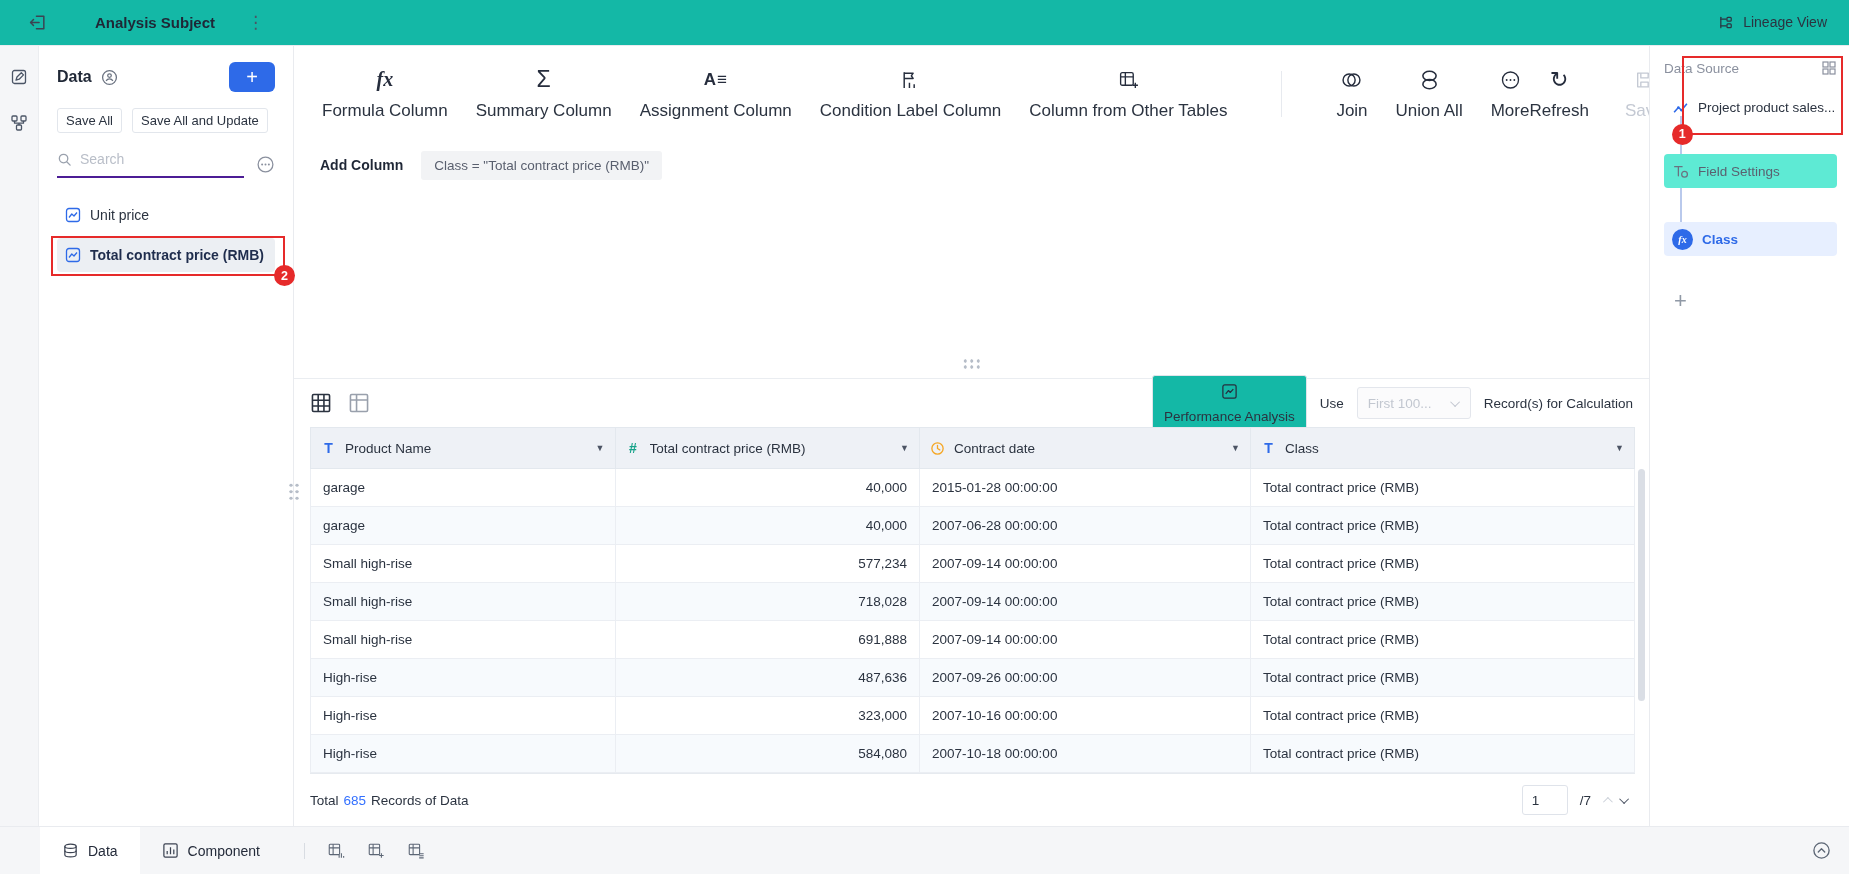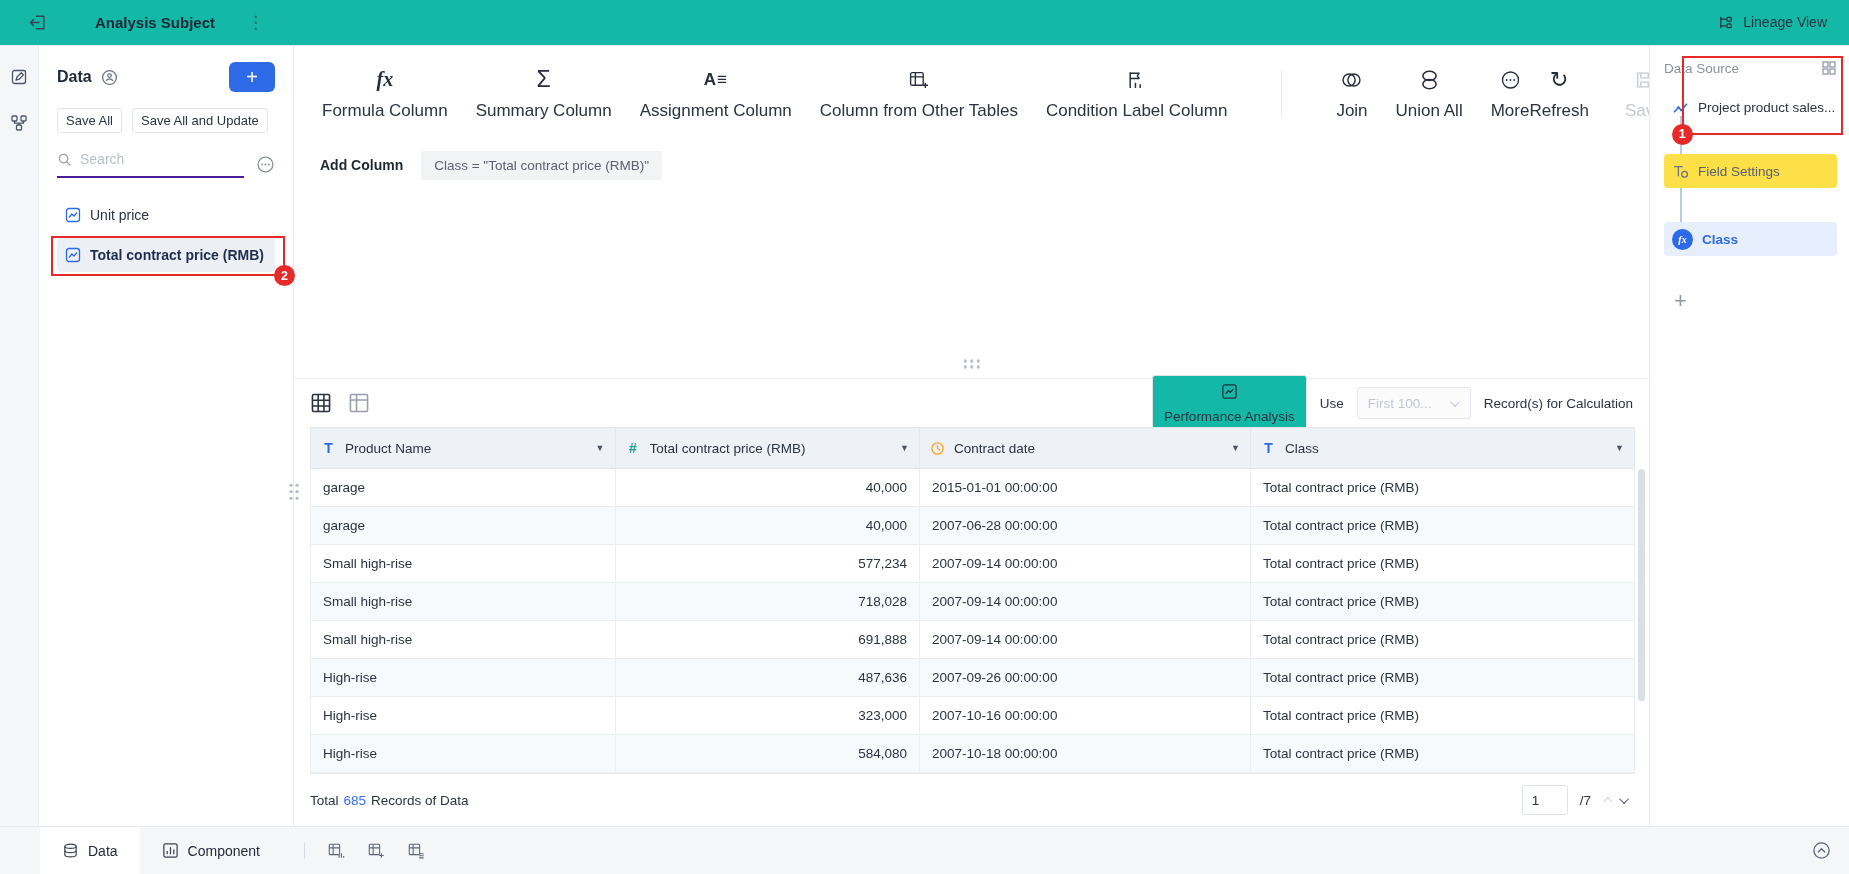--- a/index.html
+++ b/index.html
@@ -153,21 +153,21 @@
   padding:14px 12px 0 14px; position:relative; }
 .rp-head { display:flex; align-items:center; justify-content:space-between; color:#8a909e;
   font-size:13.5px; margin-bottom:18px; }
 .rp-grid-ic { width:16px; height:16px; cursor:pointer; }
 .rp-items { position:relative; }
 .rp-line { position:absolute; left:16px; top:22px; width:2px; height:112px; background:#b9c9ec; z-index:0; }
 .rp-row { display:flex; align-items:center; gap:9px; position:relative; z-index:1; cursor:pointer; }
 .rp-source { height:26px; padding-left:8px; }
 .rp-src-ic { width:17px; height:17px; }
 .rp-src-name { font-size:13.5px; color:#2b3340; white-space:nowrap; overflow:hidden; text-overflow:ellipsis; }
-.rp-fs { margin-top:34px; height:34px; background:#fde047; border-radius:4px; padding:0 8px;
+.rp-fs { margin-top:34px; height:34px; background:#5eead4; border-radius:4px; padding:0 8px;
   color:#5a6170; font-size:13.5px; }
 .rp-fs-ic { width:17px; height:17px; color:#6a7280; }
 .rp-class { margin-top:34px; height:34px; background:#e7efff; border-radius:4px; padding:0 8px; }
 .fx-circle { width:21px; height:21px; border-radius:50%; background:#2e6ae8; color:#fff;
   display:flex; align-items:center; justify-content:center;
   font-family:"Liberation Serif","DejaVu Serif",serif; font-style:italic; font-weight:700; font-size:10px; }
 .rp-class-label { color:#2e6ae8; font-weight:700; font-size:13.5px; }
 .rp-plus { margin-top:32px; padding-left:10px; color:#9099a6; font-size:22px; cursor:pointer; width:30px; }
 
 
@@ -304,37 +304,37 @@
           <div class="tool">
             <span class="t-ic sigma-ic">Σ</span>
             <span class="t-label">Summary Column</span>
           </div>
           <div class="tool">
             <span class="t-ic af-ic">A≡</span>
             <span class="t-label">Assignment Column</span>
           </div>
           <div class="tool">
             <span class="ic t-ic svg20">
+              <svg viewBox="0 0 20 20" fill="none" stroke="currentColor" stroke-width="1.4" stroke-linejoin="round">
+                  <path d="M4 2.5v15"></path>
+                  <path d="M4 3.5h8.5L10.8 6l1.7 2.5H4"></path>
+                  <path d="M9 17.5v-5M13.5 17.5v-3.5"></path>
+                </svg>
+            </span>
+            <span class="t-label">Condition Label Column</span>
+          </div>
+          <div class="tool">
+            <span class="ic t-ic svg20">
               <svg viewBox="0 0 20 20" fill="none" stroke="currentColor" stroke-width="1.3" stroke-linejoin="round">
                   <rect x="2.5" y="3" width="12" height="12" rx="1.5"></rect>
                   <path d="M2.5 7h12M7 3v12"></path>
                   <path d="M16.5 12.5v5M14 15h5"></path>
                 </svg>
             </span>
             <span class="t-label">Column from Other Tables</span>
-          </div>
-          <div class="tool">
-            <span class="ic t-ic svg20">
-              <svg viewBox="0 0 20 20" fill="none" stroke="currentColor" stroke-width="1.4" stroke-linejoin="round">
-                  <path d="M4 2.5v15"></path>
-                  <path d="M4 3.5h8.5L10.8 6l1.7 2.5H4"></path>
-                  <path d="M9 17.5v-5M13.5 17.5v-3.5"></path>
-                </svg>
-            </span>
-            <span class="t-label">Condition Label Column</span>
           </div>
           <div class="tb-divider"></div>
           <div class="tool">
             <span class="ic t-ic svg22">
               <svg viewBox="0 0 24 20" fill="none" stroke="currentColor" stroke-width="1.5">
                   <circle cx="9.5" cy="10" r="6.3"></circle>
                   <circle cx="14.5" cy="10" r="6.3"></circle>
                 </svg>
             </span>
             <span class="t-label">Join</span>
@@ -487,21 +487,21 @@
                   <span class="th-label">Class</span>
                   <span class="th-caret">▼</span>
                 </div>
                   </th>
               </tr>
             </thead>
             <tbody>
               <tr>
                 <td>garage</td>
                 <td class="num">40,000</td>
-                <td>2015-01-01 00:00:00</td>
+                <td>2015-01-28 00:00:00</td>
                 <td>Total contract price (RMB)</td>
               </tr>
               <tr>
                 <td>garage</td>
                 <td class="num">40,000</td>
                 <td>2007-06-28 00:00:00</td>
                 <td>Total contract price (RMB)</td>
               </tr>
               <tr>
                 <td>Small high-rise</td>

